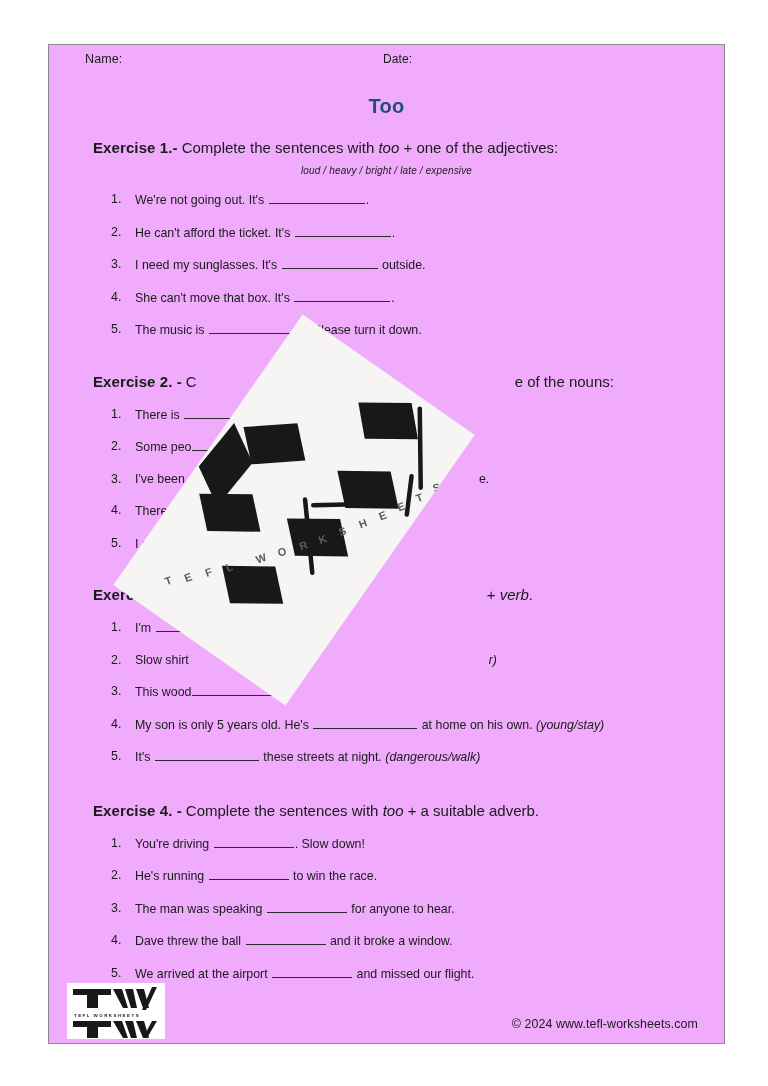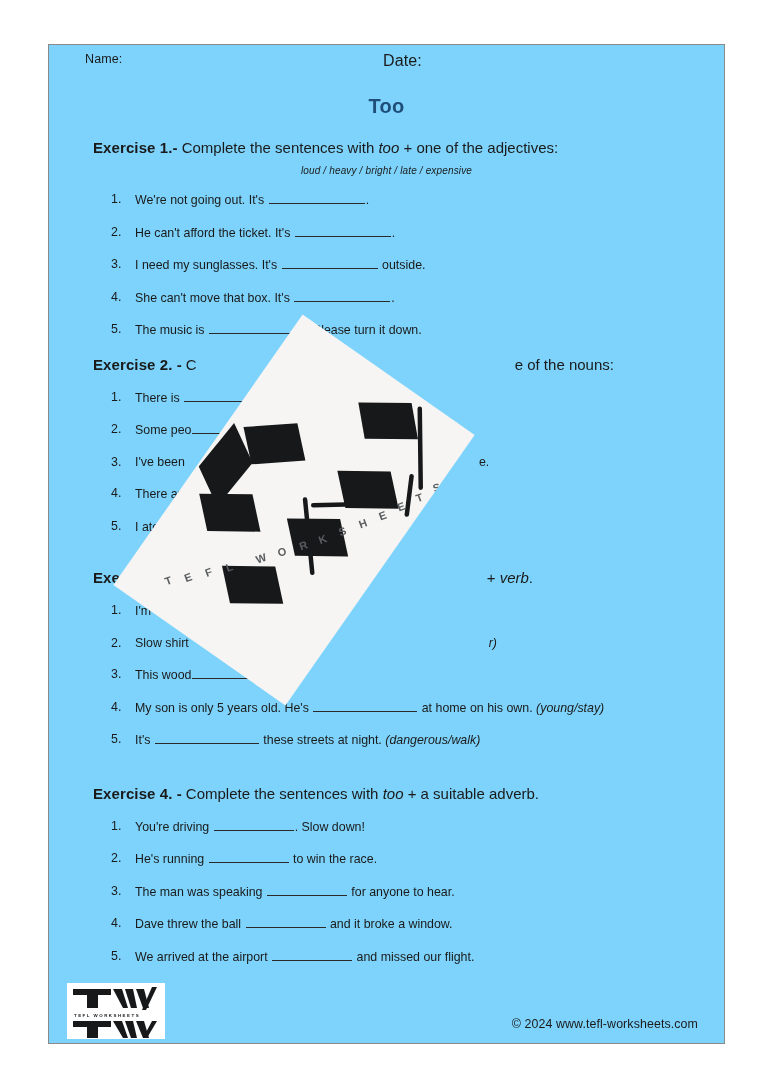--- a/index.html
+++ b/index.html
@@ -17,21 +17,21 @@
   }
 
   
   .page {
     position: absolute;
     left: 48px;
     top: 44px;
     width: 677px;
     height: 1000px;
     border: 1px solid #8a8a8a;
-    background: #7dd3fc;
+    background: #f0abfc;
     box-sizing: border-box;
     overflow: hidden;
   }
 
   .page-inner {
     position: relative;
     width: 100%;
     height: 100%;
   }
 
@@ -47,21 +47,21 @@
     position: absolute;
     left: 36px;
     top: 0;
     font-size: 12.5px;
     letter-spacing: .1px;
   }
   .date-label {
     position: absolute;
     left: 334px;
     top: 0;
-    font-size: 16px;
+    font-size: 12px;
     letter-spacing: .1px;
   }
 
   
   .worksheet-title {
     position: absolute;
     top: 50px;
     left: 0;
     width: 100%;
     text-align: center;
@@ -136,21 +136,21 @@
   }
   .b-md  { width: 80px; }
   .b-lg  { width: 96px; }
   .b-xl  { width: 104px; }
   .hint {
     font-style: italic;
   }
 
   
   .ex1 { margin-top: 0; }
-  .ex2 { margin-top: 17px; }
+  .ex2 { margin-top: 34px; }
   .ex3 { margin-top: 34px; }
   .ex4 { margin-top: 36px; }
 
   .ex2 ol.items { margin-top: 10px; }
   .ex3 ol.items { margin-top: 4px; }
   .ex4 ol.items { margin-top: 6px; }
   .ex1 ol.items { margin-top: 12px; }
 
   
   .watermark {

